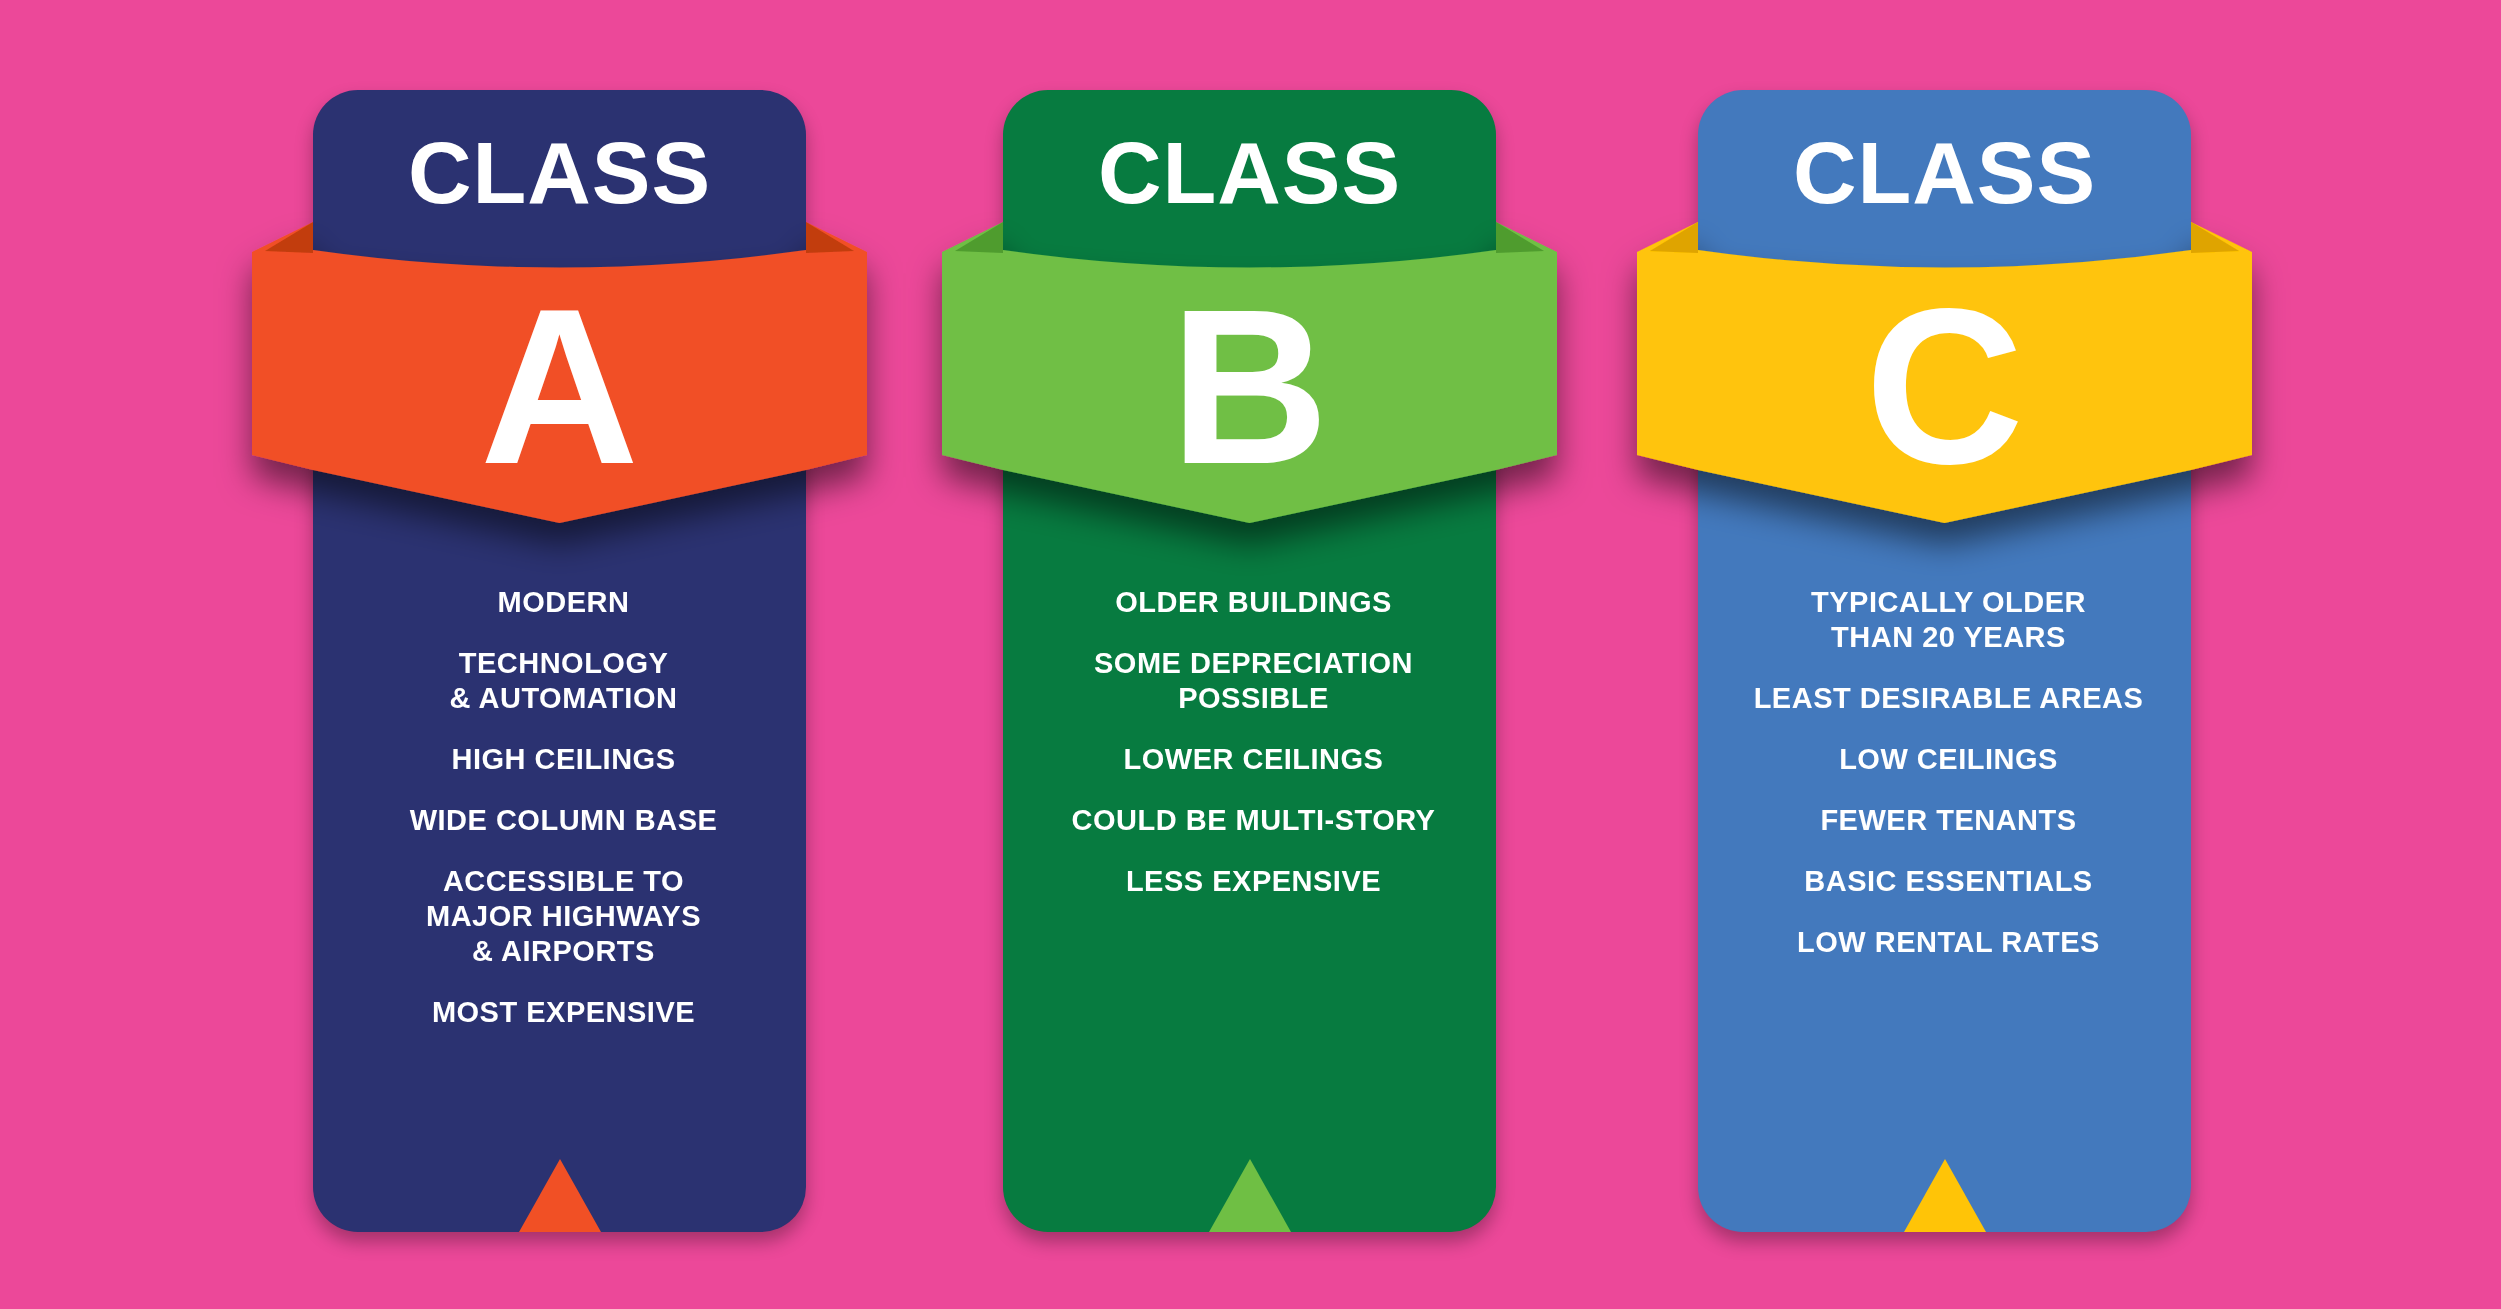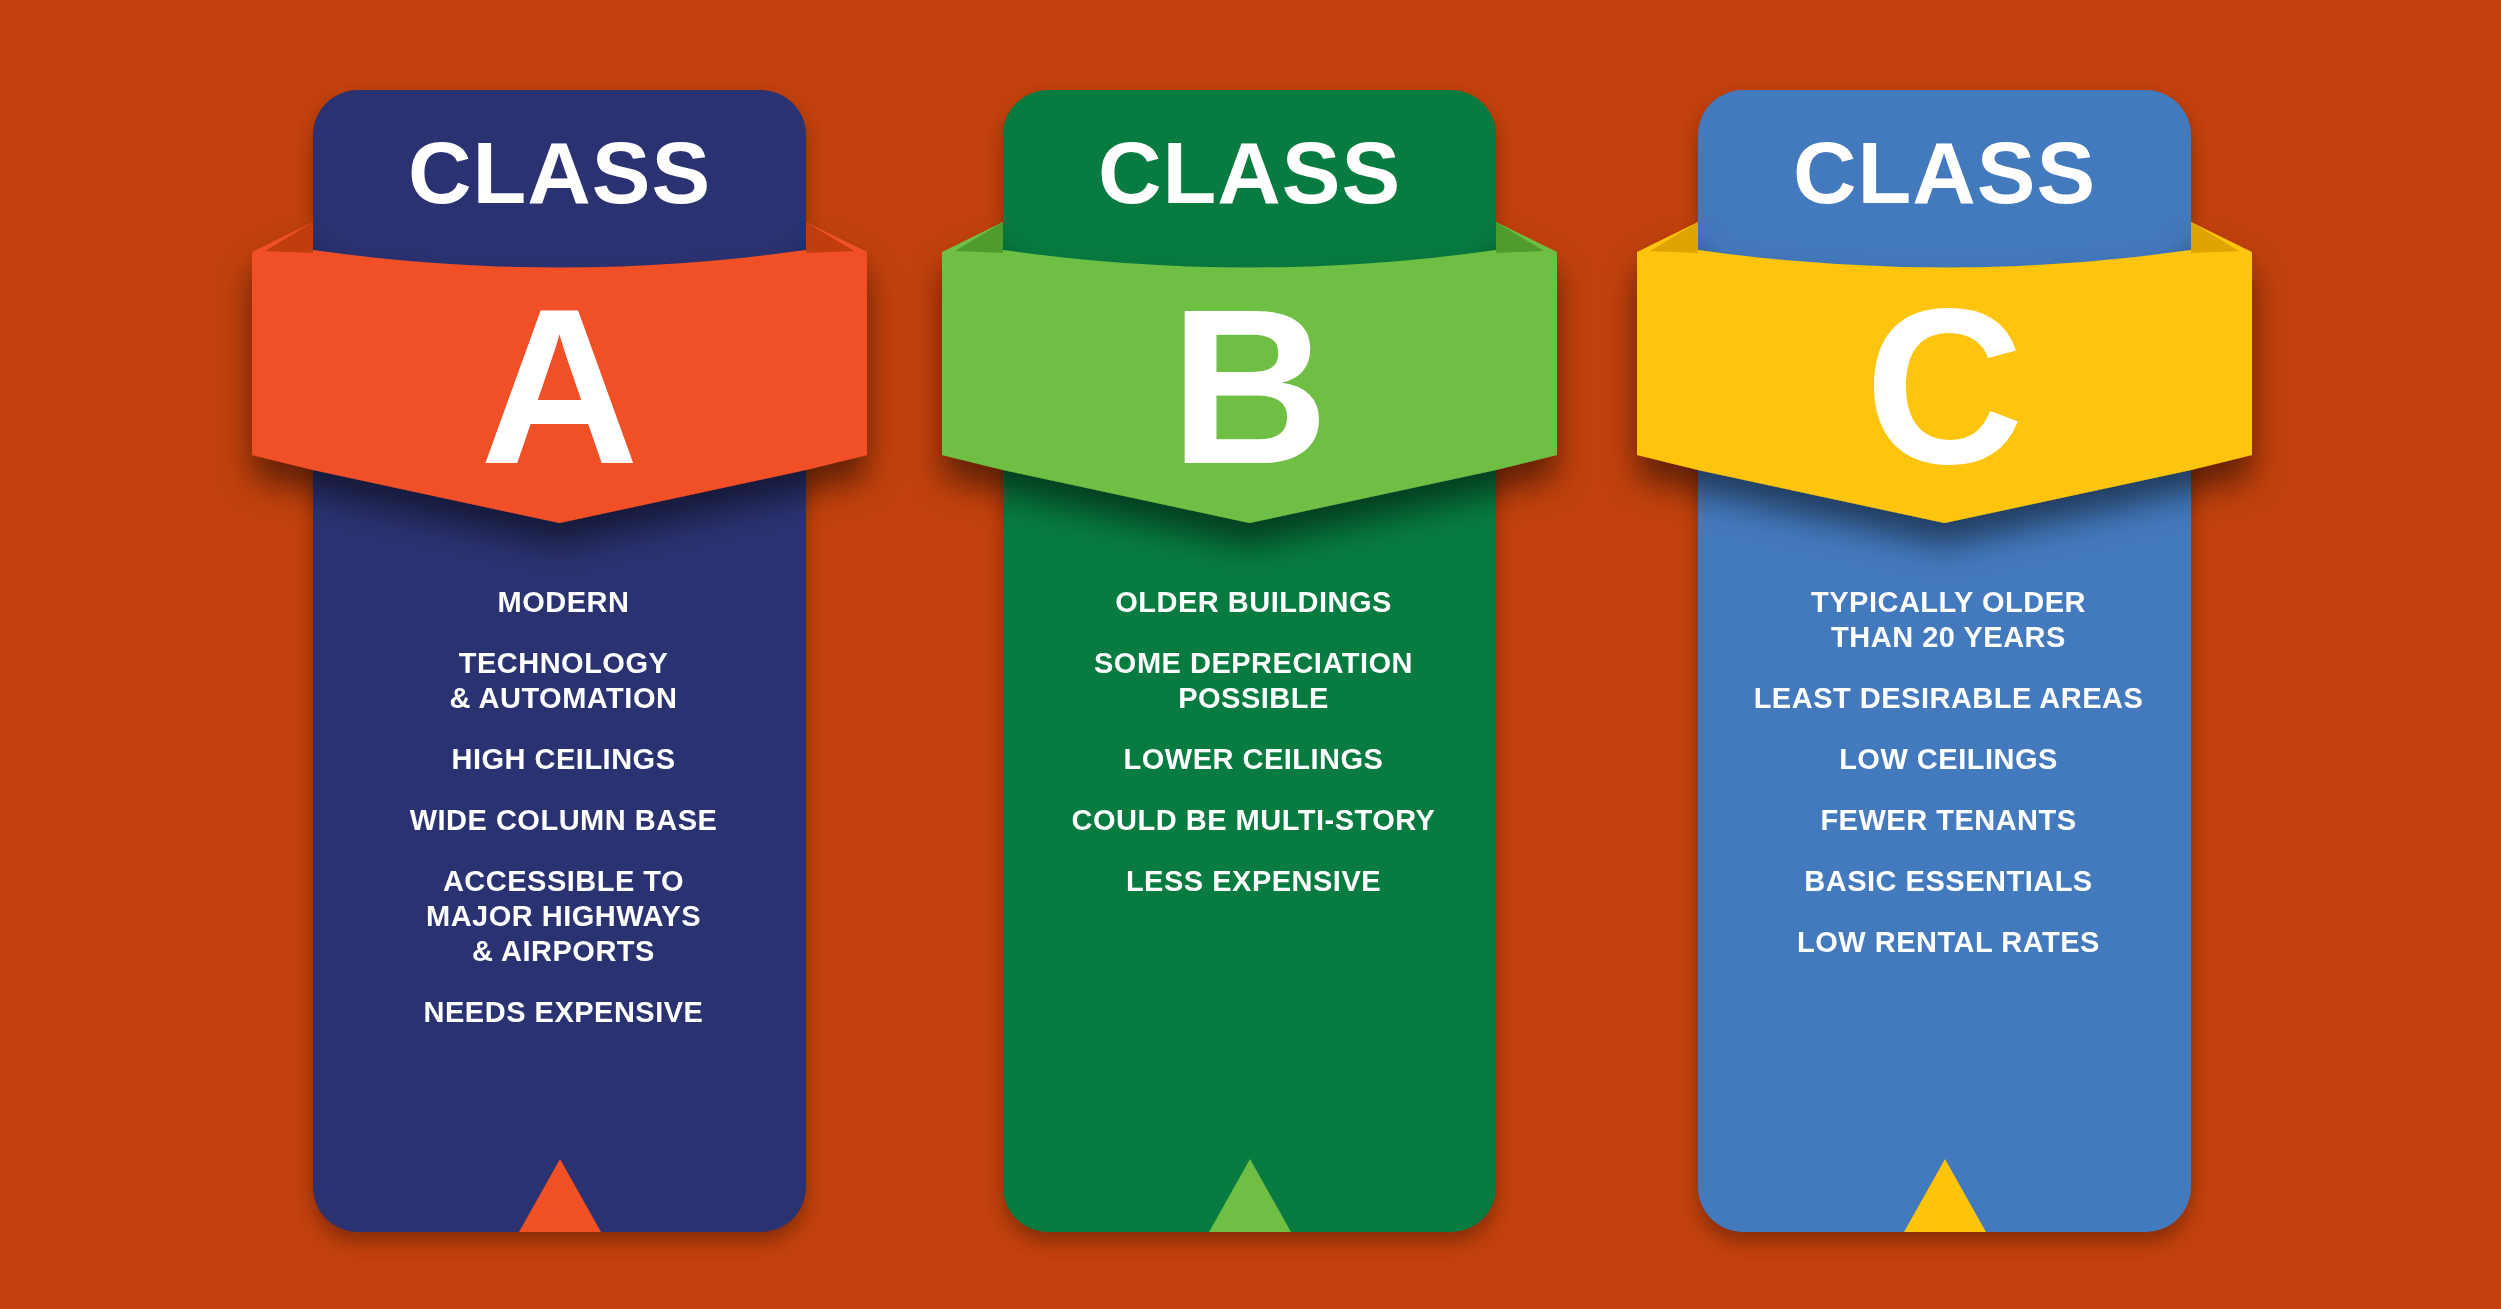--- a/index.html
+++ b/index.html
@@ -68,21 +68,21 @@
     overflow: visible;
   }
   .ribbon text {
     font-family: "Liberation Sans", sans-serif;
     font-weight: 700;
   }
 </style>
 </head>
 <body>
 
-<div class="canvas" id="canvas" style="background: #c2410c;">
+<div class="canvas" id="canvas" style="background: #ec4899;">
     <div class="card" style="left: 313px;">
     <div class="card-body" style="background: rgb(43, 50, 113);"></div>
     <div class="card-class">CLASS</div>
     <div class="features">
         <div class="feature-item">
           <div class="feature-line">MODERN</div>
         </div>
         <div class="feature-item">
           <div class="feature-line">TECHNOLOGY</div>
           <div class="feature-line">&amp; AUTOMATION</div>
@@ -92,21 +92,21 @@
         </div>
         <div class="feature-item">
           <div class="feature-line">WIDE COLUMN BASE</div>
         </div>
         <div class="feature-item">
           <div class="feature-line">ACCESSIBLE TO</div>
           <div class="feature-line">MAJOR HIGHWAYS</div>
           <div class="feature-line">&amp; AIRPORTS</div>
         </div>
         <div class="feature-item">
-          <div class="feature-line">NEEDS EXPENSIVE</div>
+          <div class="feature-line">MOST EXPENSIVE</div>
         </div>
       </div>
     <div class="bottom-arrow" style="border-bottom-color: rgb(241, 80, 37);"></div>
   <svg class="ribbon" width="615" height="312" viewBox="0 0 615 312">
         <defs>
           <filter id="rshadow0" x="-20%" y="-20%" width="140%" height="150%">
             <feDropShadow dx="0" dy="22" stdDeviation="16" flood-color="#000000" flood-opacity="0.5"></feDropShadow>
           </filter>
         </defs>
         <g filter="url(#rshadow0)">

